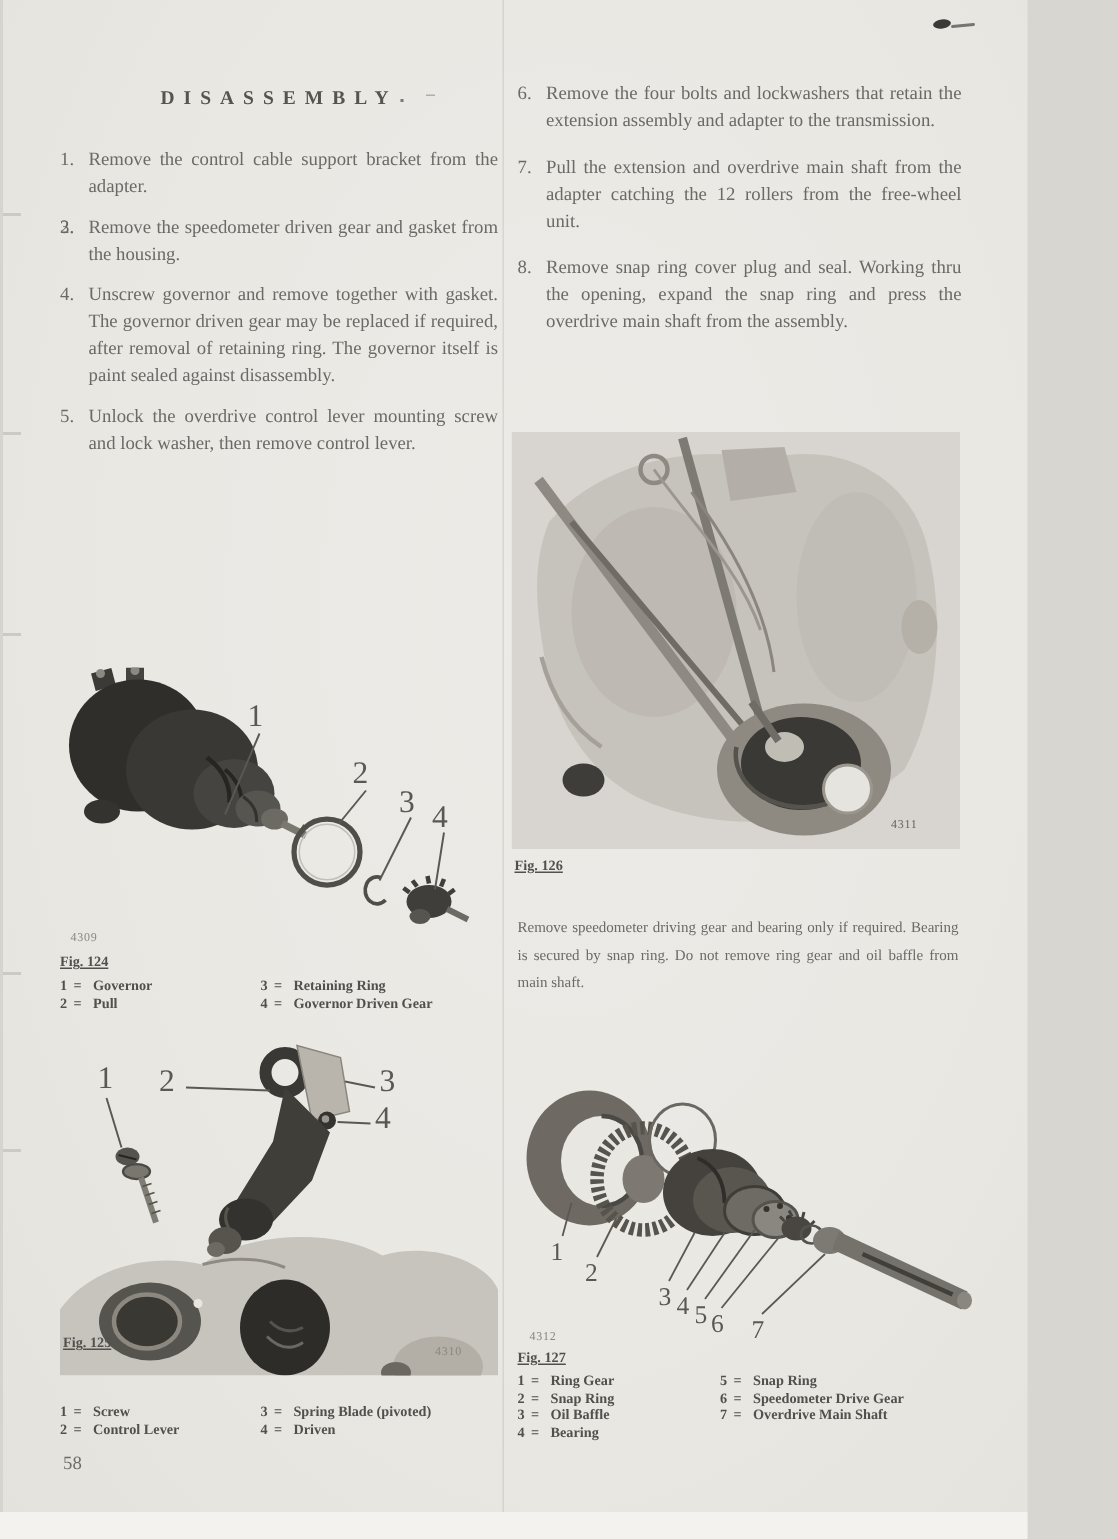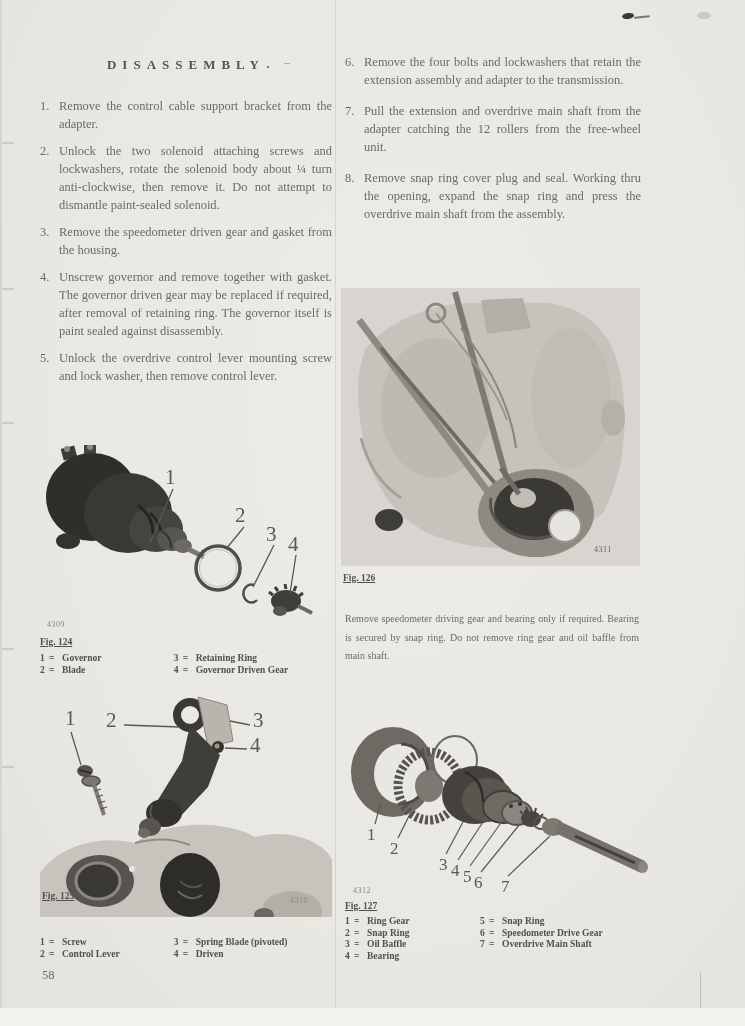--- a/index.html
+++ b/index.html
@@ -1,17 +1,17 @@
 <!DOCTYPE html>
 <html><head>
 <meta charset="utf-8">
 <style>
   html,body{margin:0;padding:0;background:#d8d6d1;}
   .page{
-    position:relative;width:745px;height:1026px;overflow:hidden;
+    position:relative;width:685px;height:1026px;overflow:hidden;
     background:radial-gradient(ellipse at 55% 40%, #edebe7 0%, #eae8e3 55%, #e4e2dd 100%);
     font-family:"Liberation Serif", serif;color:#6b6a66;
   }
   
   .crease{position:absolute;left:335px;top:0;width:1px;height:1026px;background:rgba(162,160,154,.28);}
   .edge-left{position:absolute;left:0;top:0;width:2px;height:1026px;background:#d6d4cf;}
   .bottom-strip{position:absolute;left:0;top:1008px;width:745px;height:18px;background:#f3f2ef;}
   .ink-blob{position:absolute;left:622px;top:13px;width:12px;height:6px;border-radius:50%;background:#3b3a37;transform:rotate(-8deg);}
   .ink-streak{position:absolute;left:634px;top:16px;width:16px;height:2px;background:#77756f;transform:rotate(-6deg);border-radius:2px;}
   .corner-mark{position:absolute;left:697px;top:12px;width:14px;height:7px;background:#c3c1bb;border-radius:50%;opacity:.8;}
@@ -62,21 +62,20 @@
   <div class="tick" style="top:766px"></div>
 
   <div class="col col-left" style="left:40px;top:57px;width:292px;">
     <h1 class="title">DISASSEMBLY</h1>
     <div class="step">
       <span class="n">1.</span>
       <span class="t">Remove the control cable support bracket from the adapter.</span>
     </div>
     <div class="step">
       <span class="n">2.</span>
-      <span class="t">Unlock the two solenoid attaching screws and lockwashers, rotate the solenoid body about ¼ turn anti-clockwise, then remove it. Do not attempt to dismantle paint-sealed solenoid.</span>
     </div>
     <div class="step">
       <span class="n">3.</span>
       <span class="t">Remove the speedometer driven gear and gasket from the housing.</span>
     </div>
     <div class="step">
       <span class="n">4.</span>
       <span class="t">Unscrew governor and remove together with gasket. The governor driven gear may be replaced if required, after removal of retaining ring. The governor itself is paint sealed against disassembly.</span>
     </div>
     <div class="step">
@@ -147,21 +146,21 @@
     <div class="cols">
       <div class="lcol">
         <div class="lrow">
             <span class="ln">1</span>
             <span class="leq">=</span>
             <span>Governor</span>
           </div>
         <div class="lrow">
             <span class="ln">2</span>
             <span class="leq">=</span>
-            <span>Blade</span>
+            <span>Pull</span>
           </div>
       </div>
       <div class="lcol wide">
         <div class="lrow">
             <span class="ln">3</span>
             <span class="leq">=</span>
             <span>Retaining Ring</span>
           </div>
         <div class="lrow">
             <span class="ln">4</span>

